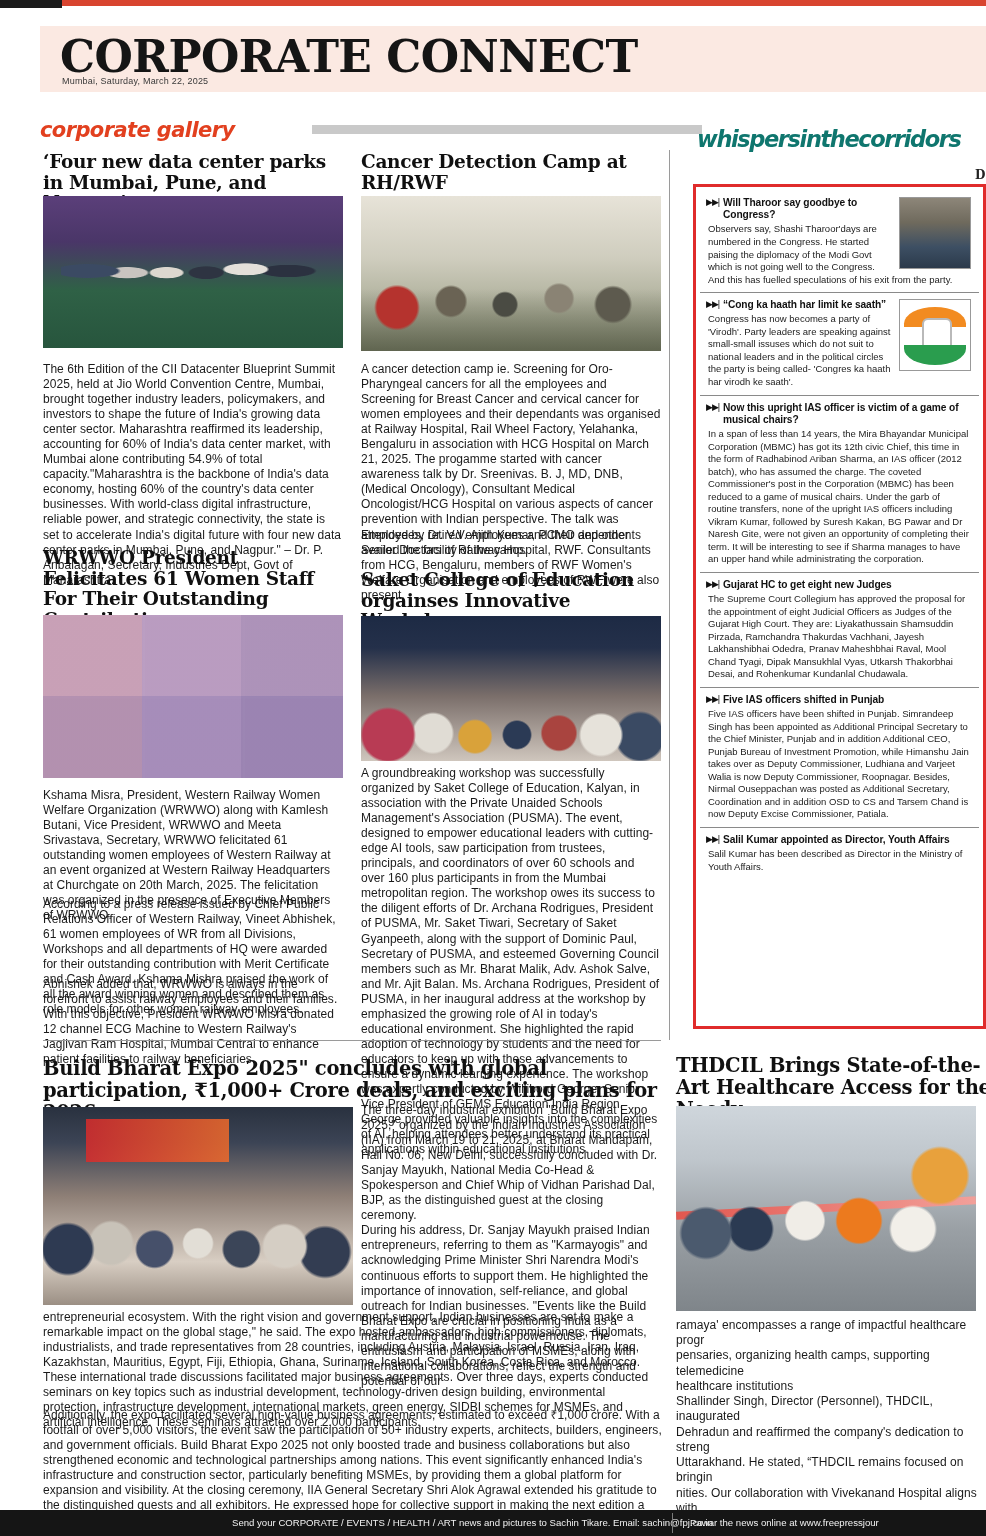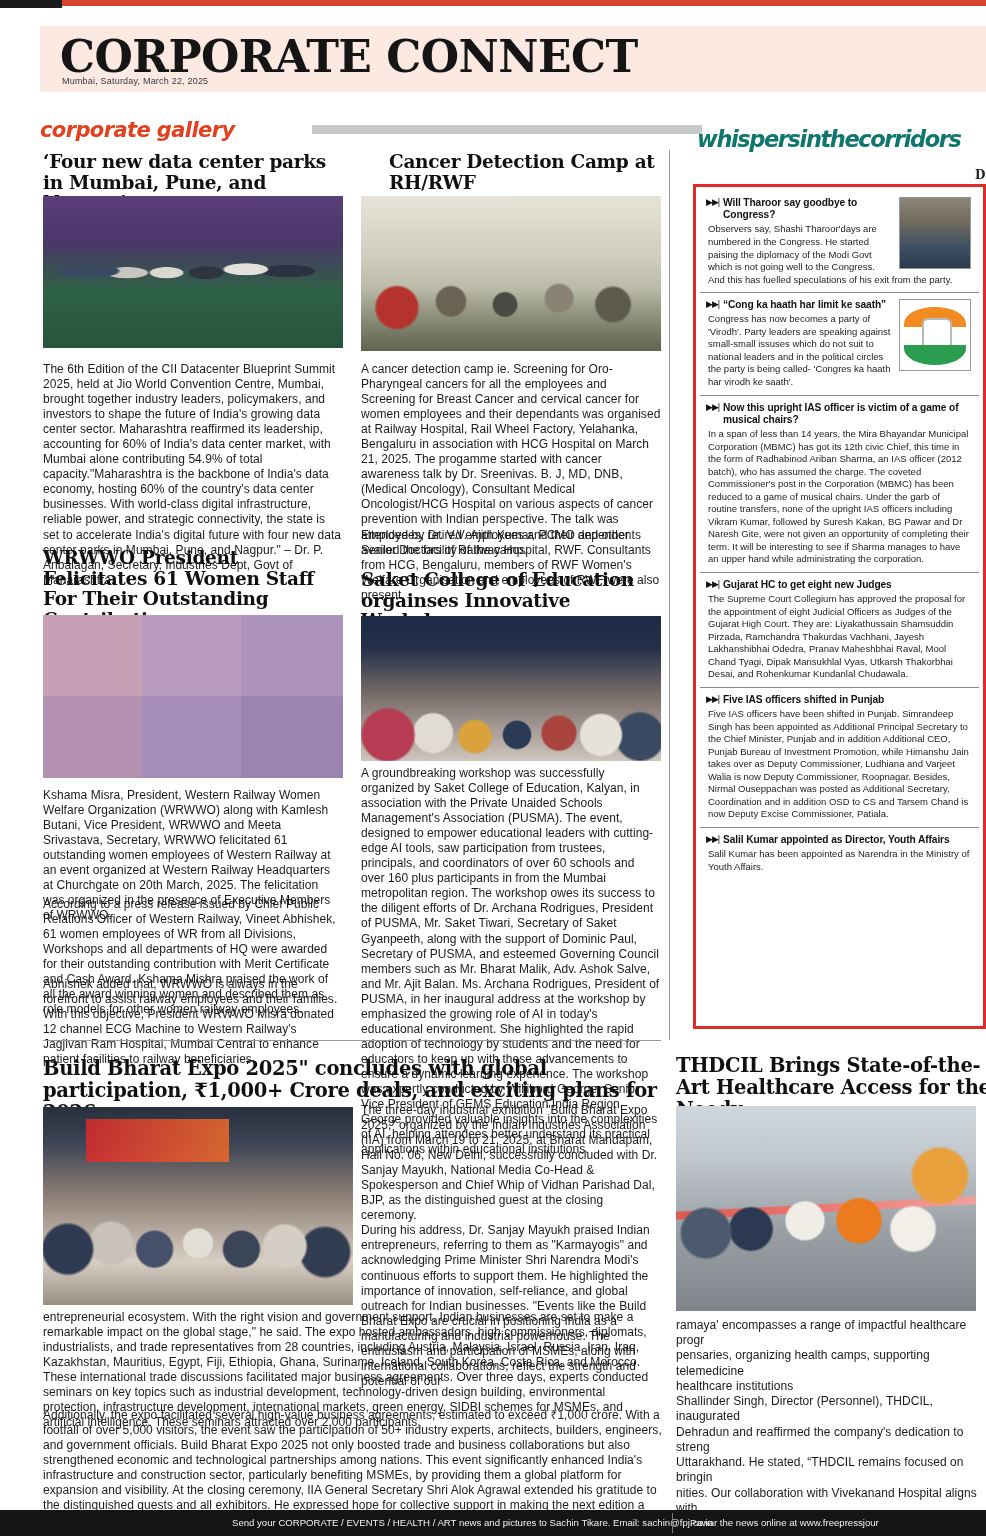--- a/index.html
+++ b/index.html
@@ -231,21 +231,21 @@
   <div class="col hl hl-lg" style="left:43px;top:548px;width:300px;">WRWWO President Felicitates 61 Women Staff  For Their Outstanding Contribution</div>
 
   <div class="photo ph3" style="left:43px;top:615px;width:300px;height:163px;">
     <div class="grid"></div>
   </div>
 
   <div class="col body" style="left:43px;top:788px;width:300px;">Kshama Misra, President, Western Railway Women Welfare Organization (WRWWO) along with Kamlesh Butani, Vice President, WRWWO and Meeta Srivastava, Secretary, WRWWO felicitated 61 outstanding women employees of Western Railway at an event organized at Western Railway Headquarters at Churchgate on 20th March, 2025. The felicitation was organized in the presence of Executive Members of WRWWO.</div>
   <div class="col body" style="left:43px;top:897px;width:300px;">According to a press release issued by Chief Public Relations Officer of Western Railway, Vineet Abhishek, 61 women employees of WR from all Divisions, Workshops and all departments of HQ were awarded for their outstanding contribution with Merit Certificate and Cash Award. Kshama Mishra praised the work of all the award winning women and described them as role models for other women railway employees.</div>
   <div class="col body" style="left:43px;top:977px;width:300px;">Abhishek added that, WRWWO is always in the forefront to assist railway employees and their families. With this objective, President WRWWO Misra donated 12 channel ECG Machine to Western Railway's Jagjivan Ram Hospital, Mumbai Central to enhance patient facilities to railway beneficiaries.</div>
 
-  <div class="col hl hl-lg" style="left:361px;top:152px;width:300px;margin-left:28px;">Cancer Detection Camp at RH/RWF</div>
+  <div class="col hl hl-lg" style="left:361px;top:152px;width:300px;">Cancer Detection Camp at RH/RWF</div>
 
   <div class="photo ph2" style="left:361px;top:196px;width:300px;height:155px;"></div>
 
   <div class="col body" style="left:361px;top:362px;width:300px;">A cancer detection camp ie. Screening for Oro-Pharyngeal cancers for all the employees and Screening for Breast Cancer and cervical cancer for women employees and their dependants was organised at Railway Hospital, Rail Wheel Factory, Yelahanka, Bengaluru in association with HCG Hospital on March 21, 2025.  The progamme started with cancer awareness talk by Dr. Sreenivas. B. J, MD, DNB, (Medical Oncology), Consultant Medical Oncologist/HCG Hospital on various aspects of cancer prevention with Indian perspective. The talk was attended by Dr. V.V. Ajith Kumar, PCMO and other Senior Doctors of Railway Hospital, RWF. Consultants from HCG, Bengaluru, members of RWF Women's Welfare Organisation and employees of RWF were also present.</div>
   <div class="col body" style="left:361px;top:528px;width:300px;">Employees, retired employees and their dependents availed the facility of the camp.</div>
 
   <div class="col hl hl-lg" style="left:361px;top:570px;width:300px;">Saket College of Education orgainses Innovative Workshop</div>
 
   <div class="photo ph4" style="left:361px;top:616px;width:300px;height:145px;"></div>
 
@@ -289,21 +289,21 @@
 
       <div class="wi">
         <div class="bullet">▶▶|</div>
         <div class="wi-head">Five IAS officers shifted in Punjab</div>
         <div class="wi-body">Five IAS officers have been shifted in Punjab. Simrandeep Singh has been appointed as Additional Principal Secretary to the Chief Minister, Punjab and in addition Additional CEO, Punjab Bureau of Investment Promotion, while Himanshu Jain takes over as Deputy Commissioner, Ludhiana and Varjeet Walia is now Deputy Commissioner, Roopnagar. Besides, Nirmal Ouseppachan was posted as Additional Secretary, Coordination and in addition OSD to CS and Tarsem Chand is now Deputy Excise Commissioner, Patiala.</div>
       </div>
 
       <div class="wi">
         <div class="bullet">▶▶|</div>
         <div class="wi-head">Salil Kumar appointed as Director, Youth Affairs</div>
-        <div class="wi-body">Salil Kumar has been appointed as Narendra in the Ministry of Youth Affairs.</div>
+        <div class="wi-body">Salil Kumar has been described as Director in the Ministry of Youth Affairs.</div>
       </div>
 
     </div>
   </div>
 
   <div class="hrule" style="left:43px;top:1040px;width:618px;height:1px;"></div>
   <div class="vrule" style="left:669px;top:150px;width:1px;height:890px;"></div>
 
   <div class="col hl hl-xl" style="left:43px;top:1058px;width:620px;">Build Bharat Expo 2025" concludes with global participation, ₹1,000+ Crore deals, and exciting plans for 2026</div>
 

